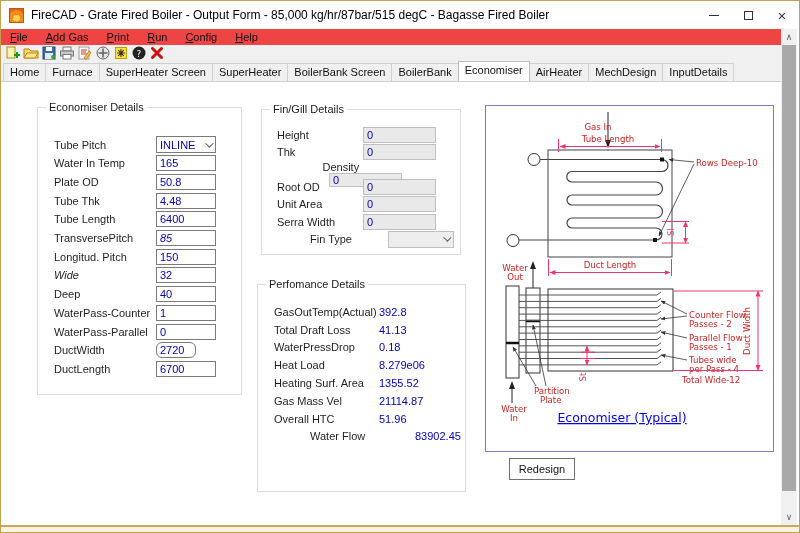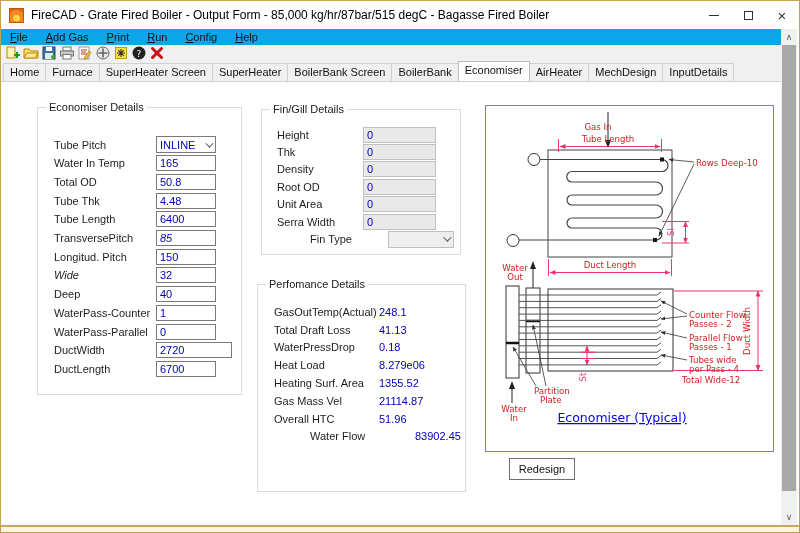--- a/index.html
+++ b/index.html
@@ -8,21 +8,21 @@
   
   .titlebar{position:absolute;left:0;top:0;width:100%;height:28px;background:#fff;display:flex;align-items:center;}
   .appicon{width:15px;height:15px;margin:0 7px 0 8px;border:1px solid #b95c00;background:radial-gradient(circle at 50% 70%, #ffd24a 0 30%, #f28a1e 31% 70%, #e2641a 71%);}
   .title-text{font-size:12px;color:#000;white-space:nowrap;}
   .winbtns{position:absolute;right:0;top:0;height:28px;display:flex;}
   .winbtn{width:34px;height:28px;display:flex;align-items:center;justify-content:center;color:#333;font-size:14px;cursor:default;}
   .glyph-min{display:block;width:10px;height:1px;background:#333;}
   .glyph-max{display:block;width:9px;height:9px;border:1px solid #333;}
   .glyph-close{font-size:15px;line-height:1;color:#333;}
   
-  .menubar{position:absolute;left:0;top:28px;width:780px;height:16px;background:#0ea5e9;display:flex;align-items:center;font-size:11px;color:#111;}
+  .menubar{position:absolute;left:0;top:28px;width:780px;height:16px;background:#ef4444;display:flex;align-items:center;font-size:11px;color:#111;}
   .menu-item{padding:1px 9px;cursor:default;}
   .menu-item::first-letter{text-decoration:underline;}
   
   .toolbar{position:absolute;left:0;top:44px;width:780px;height:16px;background:#f0f0f0;display:flex;align-items:center;padding-left:3px;}
   .tbi{width:18px;height:16px;display:flex;align-items:center;justify-content:center;}
   
   .tabstrip{position:absolute;left:0;top:60px;width:780px;height:20px;background:#f0f0f0;display:flex;align-items:flex-end;padding-left:2px;}
   .tab{font-size:11px;color:#111;background:#f0f0f0;border:1px solid #d0d0d0;border-bottom:none;padding:2px 6px 3px 6px;height:18px;margin-right:-1px;position:relative;white-space:nowrap;}
   .tab.sel{background:#fff;height:20px;z-index:3;border-color:#bcbcbc;}
   .content{position:absolute;left:0;top:80px;width:780px;height:444px;background:#fff;border-top:1px solid #d0d0d0;}
@@ -165,21 +165,21 @@
           <div class="combo" style="width:60px;">
             <span class="ctext">INLINE</span>
             <span class="caret"></span>
           </div>
         </div>
         <div class="frow" style="height:18.7px;">
             <span class="flabel" style="width:102px;">Water In Temp</span>
             <input class="tb" style="width: 60px;" value="165">
           </div>
         <div class="frow" style="height:18.7px;">
-            <span class="flabel" style="width:102px;">Total OD</span>
+            <span class="flabel" style="width:102px;">Plate OD</span>
             <input class="tb" style="width: 60px;" value="50.8">
           </div>
         <div class="frow" style="height:18.7px;">
             <span class="flabel" style="width:102px;">Tube Thk</span>
             <input class="tb" style="width: 60px;" value="4.48">
           </div>
         <div class="frow" style="height:18.7px;">
             <span class="flabel" style="width:102px;">Tube Length</span>
             <input class="tb" style="width: 60px;" value="6400">
           </div>
@@ -202,41 +202,41 @@
         <div class="frow" style="height:18.7px;">
             <span class="flabel" style="width:102px;">WaterPass-Counter</span>
             <input class="tb" style="width: 60px;" value="1">
           </div>
         <div class="frow" style="height:18.7px;">
             <span class="flabel" style="width:102px;">WaterPass-Parallel</span>
             <input class="tb" style="width: 60px;" value="0">
           </div>
         <div class="frow" style="height:18.7px;">
             <span class="flabel" style="width:102px;">DuctWidth</span>
-            <input class="tb" style="width: 76px;" value="2720">
+            <input class="tb" style="width: 40px; border-radius: 6px;" value="2720">
           </div>
         <div class="frow" style="height:18.7px;">
             <span class="flabel" style="width:102px;">DuctLength</span>
             <input class="tb" style="width: 60px;" value="6700">
           </div>
       </div>
     </div>
 
     <div class="gbox" style="left:260px;top:27px;width:200px;height:146px;">
       <span class="gbox-title">Fin/Gill Details</span>
       <div class="rows" style="left:15px;top:16px;right:6px;">
         <div class="frow" style="height:17.4px;">
             <span class="flabel" style="width:86px;">Height</span>
             <input class="tb dis" style="width: 73px;" value="0">
           </div>
         <div class="frow" style="height:17.4px;">
             <span class="flabel" style="width:86px;">Thk</span>
             <input class="tb dis" style="width: 73px;" value="0">
           </div>
-        <div class="frow" style="height:17.4px;">
+        <div class="frow" style="height:17.4px;flex-direction:column;">
             <span class="flabel" style="width:86px;">Density</span>
             <input class="tb dis" style="width: 73px;" value="0">
           </div>
         <div class="frow" style="height:17.4px;">
             <span class="flabel" style="width:86px;">Root OD</span>
             <input class="tb dis" style="width: 73px;" value="0">
           </div>
         <div class="frow" style="height:17.4px;">
             <span class="flabel" style="width:86px;">Unit Area</span>
             <input class="tb dis" style="width: 73px;" value="0">
@@ -253,21 +253,21 @@
           </div>
         </div>
       </div>
     </div>
 
     <div class="gbox" style="left:256px;top:202px;width:209px;height:208px;">
       <span class="gbox-title">Perfomance Details</span>
       <div class="rows" style="left:16px;top:18px;right:4px;">
         <div class="frow" style="height:17.8px;">
             <span class="flabel" style="width:105px;">GasOutTemp(Actual)</span>
-            <span class="pval">248.1</span>
+            <span class="pval">392.8</span>
           </div>
         <div class="frow" style="height:17.8px;">
             <span class="flabel" style="width:105px;">Total Draft Loss</span>
             <span class="pval">41.13</span>
           </div>
         <div class="frow" style="height:17.8px;">
             <span class="flabel" style="width:105px;">WaterPressDrop</span>
             <span class="pval">0.18</span>
           </div>
         <div class="frow" style="height:17.8px;">

